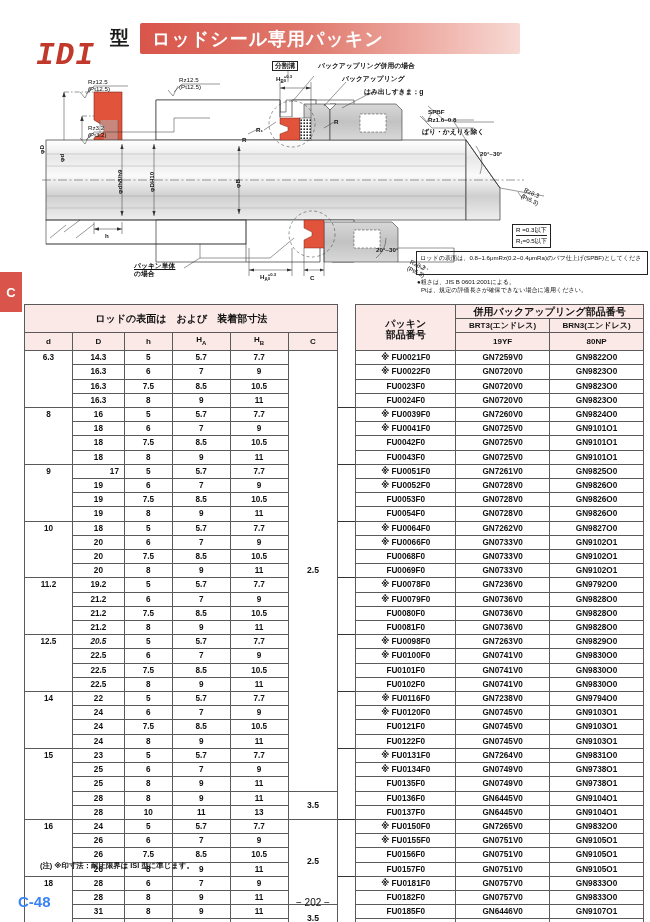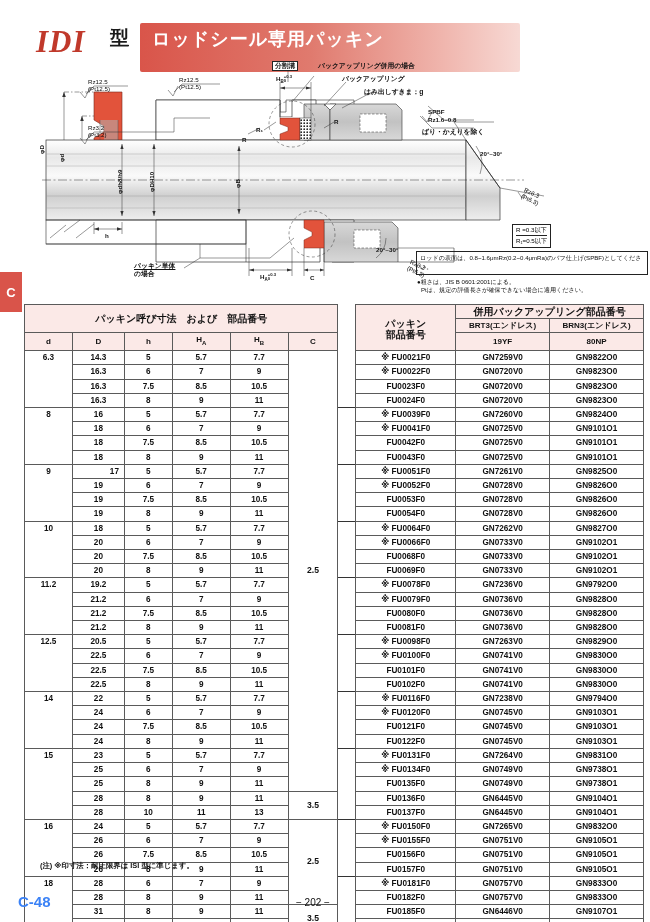--- a/index.html
+++ b/index.html
@@ -17,40 +17,40 @@
   }
 
   
   #header {
     position: absolute;
     left: 0; top: 22px;
     width: 650px; height: 38px;
   }
   .logo-idi {
     position: absolute;
-    left: 36px; top: 2px;
+    left: 36px; top: 16px;
     font-size: 31px;
     font-weight: bold;
     font-style: italic;
     letter-spacing: 1px;
     color: #c0392b;
-    font-family: Liberation Serif, serif;
+    font-family: Liberation Mono, monospace;
   }
   .logo-kata {
     position: absolute;
     left: 110px; top: 3px;
     font-size: 19px;
     font-weight: bold;
     color: #1a1a1a;
     text-decoration: underline;
   }
   .title-band {
     position: absolute;
     left: 140px; top: 1px;
-    width: 380px; height: 49px;
+    width: 380px; height: 31px;
     background: linear-gradient(to right, #d9554a 0%, #e07a6e 45%, #f0b6ae 80%, #f7d9d4 100%);
     border-radius: 2px;
   }
   .title-band-text {
     position: absolute;
     left: 12px; top: 4px;
     font-size: 18px;
     font-weight: bold;
     color: #ffffff;
     letter-spacing: 1px;
@@ -498,21 +498,21 @@
           <col class="c-HA">
           <col class="c-HB">
           <col class="c-C">
         <col class="c-gap">
         <col class="c-pn">
           <col class="c-b1">
           <col class="c-b2">
       </colgroup>
       <thead>
         <tr>
-          <th colspan="6" rowspan="2" class="hdr-jp">パッキン呼び寸法　および　部品番号</th>
+          <th colspan="6" rowspan="2" class="hdr-jp">ロッドの表面は　および　装着部寸法</th>
           <th class="gap" rowspan="3"></th>
           <th rowspan="3" class="hdr-jp">
             <div style="line-height:11px;padding-top:2px;">
               <div>パッキン</div>
               <div>部品番号</div>
             </div>
           </th>
           <th colspan="2" class="hdr-jp">併用バックアップリング部品番号</th>
         </tr>
         <tr>
@@ -732,21 +732,21 @@
             <td>8</td>
             <td>9</td>
             <td>11</td>
             <td class="gap"></td>
             <td class="part">FU0081F0</td>
             <td>GN0736V0</td>
             <td>GN9828O0</td>
           </tr>
           <tr class="thick-top">
             <td rowspan="4" style="vertical-align: top; border-top: 1.3px solid rgb(51, 51, 51);">12.5</td>
-            <td style="border-top: 1.3px solid rgb(51, 51, 51);">20.5</td>
+            <td style="border-top: 1.3px solid rgb(51, 51, 51); font-style: italic;">20.5</td>
             <td style="border-top: 1.3px solid rgb(51, 51, 51);">5</td>
             <td style="border-top: 1.3px solid rgb(51, 51, 51);">5.7</td>
             <td style="border-top: 1.3px solid rgb(51, 51, 51);">7.7</td>
             <td class="gap"></td>
             <td class="part">※ FU0098F0</td>
             <td>GN7263V0</td>
             <td>GN9829O0</td>
           </tr>
           <tr>
             <td>22.5</td>

